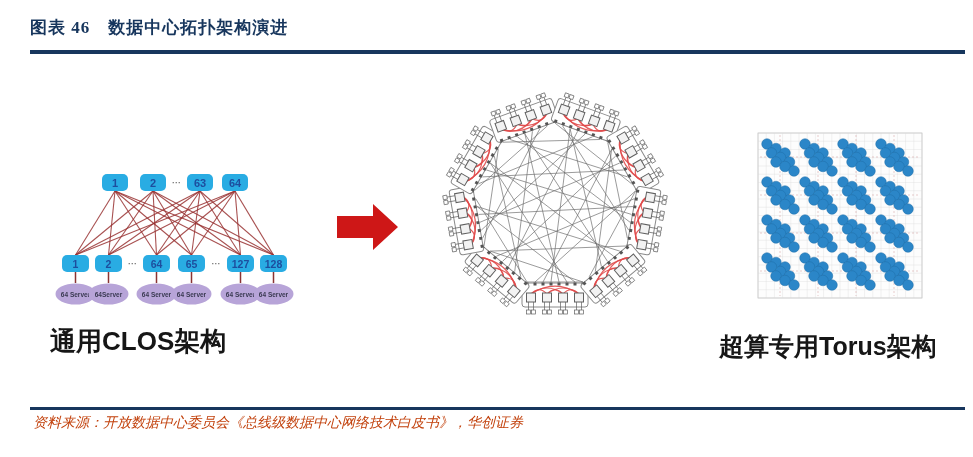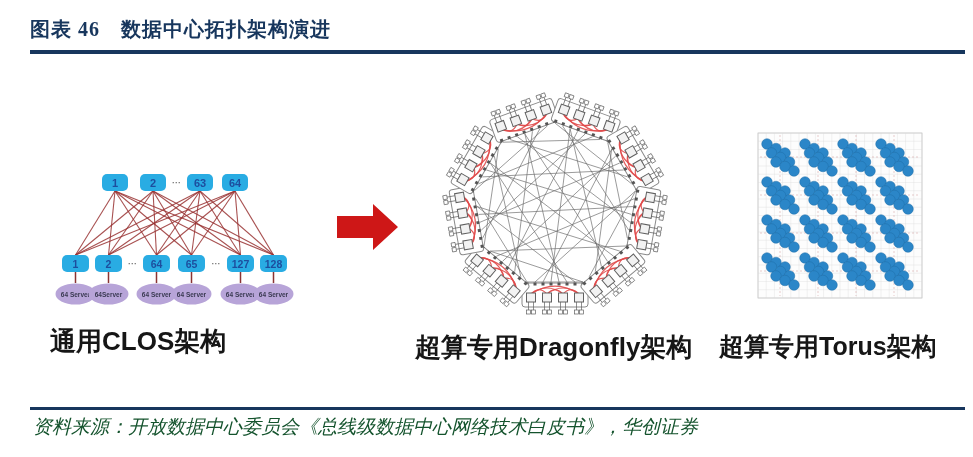--- a/index.html
+++ b/index.html
@@ -1,27 +1,27 @@
 <!DOCTYPE html>
 <html><head>
 <meta charset="utf-8">
 <style>
   html,body{margin:0;padding:0;background:#fff;}
   .figure{position:relative;width:973px;height:457px;background:#fff;overflow:hidden;
           font-family:"Liberation Sans",sans-serif;}
-  .fig-title{position:absolute;left:30px;top:16px;font-size:20px;font-weight:700;
+  .fig-title{position:absolute;left:30px;top:16px;font-size:17px;font-weight:700;
              color:#17365D;font-family:"Liberation Serif",serif;letter-spacing:1px;}
   .rule{position:absolute;left:30px;width:935px;background:#17365D;}
   .rule-top{top:50px;height:4px;}
   .rule-bottom{top:407px;height:3px;}
   .diagram{position:absolute;}
   .diag-label{position:absolute;font-size:26px;font-weight:700;
               color:#161616;font-family:"Liberation Sans",sans-serif;}
-  .src-text{position:absolute;left:33px;top:414px;font-size:19px;font-style:italic;
-            color:#14532d;font-family:Liberation Sans, sans-serif;}
+  .src-text{position:absolute;left:33px;top:414px;font-size:14px;font-style:italic;
+            color:#c2410c;font-family:Liberation Sans, sans-serif;}
   svg{display:block;}
 </style>
 </head>
 <body>
 
 <div class="figure">
 
   <div class="fig-title">图表 46　数据中心拓扑架构演进</div>
   <div class="rule rule-top"></div>
 
@@ -462,21 +462,20 @@
         <rect x="-29.5" y="9.5" width="3" height="3" fill="#555"></rect>
         <rect x="-21.5" y="9.5" width="3" height="3" fill="#555"></rect>
         <rect x="-13.5" y="9.5" width="3" height="3" fill="#555"></rect>
         <rect x="-5.5" y="9.5" width="3" height="3" fill="#555"></rect>
         <rect x="2.5" y="9.5" width="3" height="3" fill="#555"></rect>
         <rect x="10.5" y="9.5" width="3" height="3" fill="#555"></rect>
         <rect x="18.5" y="9.5" width="3" height="3" fill="#555"></rect>
         <rect x="26.5" y="9.5" width="3" height="3" fill="#555"></rect>
       </g>
     </svg>
-  <div class="diag-label" style="left:415px;top:330px;width:300px">超算专用Dragonfly架构</div>
 
   <svg id="torus-svg" class="diagram" style="left:752px;top:128px" width="176" height="178" viewBox="0 0 176 178">
       <rect x="6" y="5" width="164" height="165" fill="#FDFDFD" stroke="#C4C4C4" stroke-width="0.8"></rect>
       <line x1="6" y1="5" x2="6" y2="170" stroke="#D8D8D8" stroke-width="0.35"></line>
       <line x1="14.2" y1="5" x2="14.2" y2="170" stroke="#D8D8D8" stroke-width="0.35"></line>
       <line x1="22.4" y1="5" x2="22.4" y2="170" stroke="#D8D8D8" stroke-width="0.35"></line>
       <line x1="30.599999999999998" y1="5" x2="30.599999999999998" y2="170" stroke="#D8D8D8" stroke-width="0.35"></line>
       <line x1="38.8" y1="5" x2="38.8" y2="170" stroke="#D8D8D8" stroke-width="0.35"></line>
       <line x1="47" y1="5" x2="47" y2="170" stroke="#D8D8D8" stroke-width="0.35"></line>
       <line x1="55.2" y1="5" x2="55.2" y2="170" stroke="#D8D8D8" stroke-width="0.35"></line>

